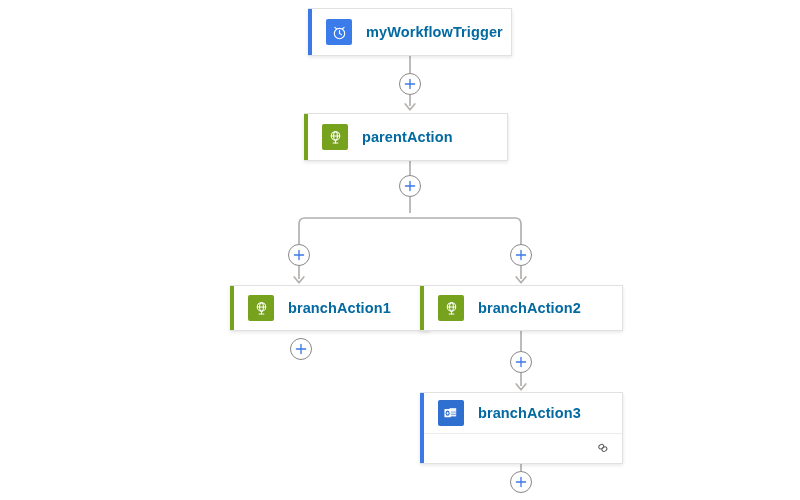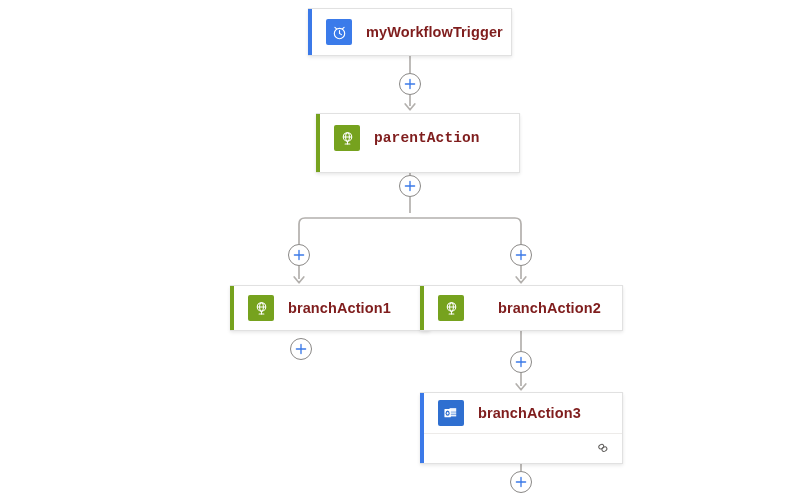--- a/index.html
+++ b/index.html
@@ -57,21 +57,21 @@
   .node-head {
     display: flex;
     align-items: center;
     height: 48px;
     padding-left: 18px;
     box-sizing: border-box;
   }
   .node-title {
     font-size: 14.5px;
     font-weight: bold;
-    color: #7f1d1d;
+    color: #0369a1;
     letter-spacing: 0.1px;
     white-space: nowrap;
   }
 
   .node-icon {
     width: 26px;
     height: 26px;
     border-radius: 2px;
     margin-right: 14px;
     flex: 0 0 auto;
@@ -155,21 +155,21 @@
           <circle cx="10" cy="11.2" r="6.1"></circle>
           <path d="M10,7.8 L10,11.2 L12.3,12.5"></path>
           <path d="M4.6,4.0 L6.6,5.8"></path>
           <path d="M15.4,4.0 L13.4,5.8"></path>
         </svg>
       </span>
       <span class="node-title">myWorkflowTrigger</span>
     </div>
   </div>
 
-  <div class="node accent-green" style="left:316px; top:113px; width:204px; height:60px;font-family:Liberation Mono, monospace;">
+  <div class="node accent-green" style="left:304px; top:113px; width:204px; height:48px;">
     <span class="accent"></span>
     <div class="node-head">
       <span class="node-icon icon-green">
         <svg width="17" height="17" viewBox="0 0 20 20" fill="none" stroke="#ffffff" stroke-width="1.25" stroke-linecap="round">
           <circle cx="10" cy="8.2" r="5.0"></circle>
           <ellipse cx="10" cy="8.2" rx="2.2" ry="5.0"></ellipse>
           <path d="M5.2,8.2 L14.8,8.2"></path>
           <path d="M10,13.2 L10,16.4"></path>
           <path d="M7.2,16.4 L12.8,16.4"></path>
         </svg>
@@ -189,21 +189,21 @@
           <path d="M10,13.2 L10,16.4"></path>
           <path d="M7.2,16.4 L12.8,16.4"></path>
         </svg>
       </span>
       <span class="node-title">branchAction1</span>
     </div>
   </div>
 
   <div class="node accent-green" style="left:420px; top:285px; width:203px; height:46px;">
     <span class="accent"></span>
-    <div class="node-head" style="height:46px;gap:20px;">
+    <div class="node-head" style="height:46px;">
       <span class="node-icon icon-green">
         <svg width="17" height="17" viewBox="0 0 20 20" fill="none" stroke="#ffffff" stroke-width="1.25" stroke-linecap="round">
           <circle cx="10" cy="8.2" r="5.0"></circle>
           <ellipse cx="10" cy="8.2" rx="2.2" ry="5.0"></ellipse>
           <path d="M5.2,8.2 L14.8,8.2"></path>
           <path d="M10,13.2 L10,16.4"></path>
           <path d="M7.2,16.4 L12.8,16.4"></path>
         </svg>
       </span>
       <span class="node-title">branchAction2</span>

